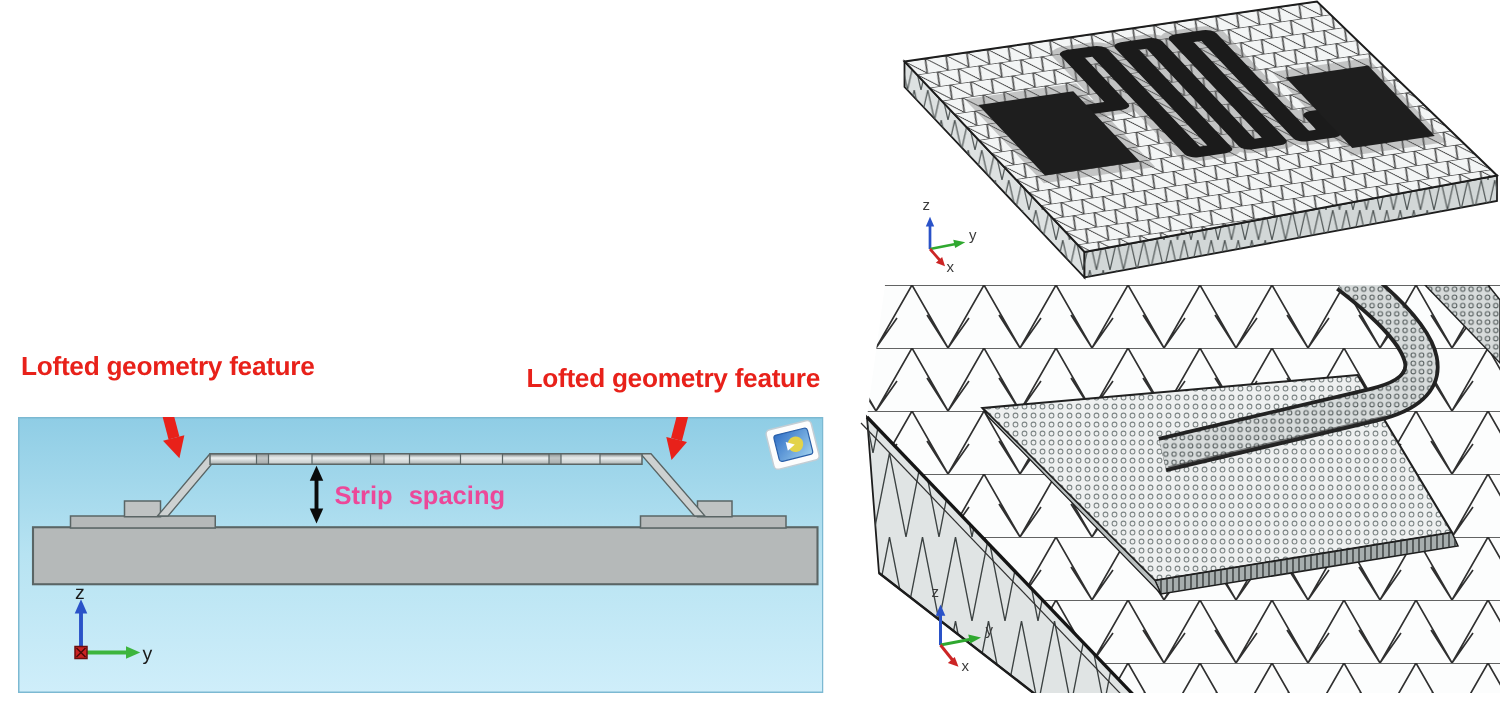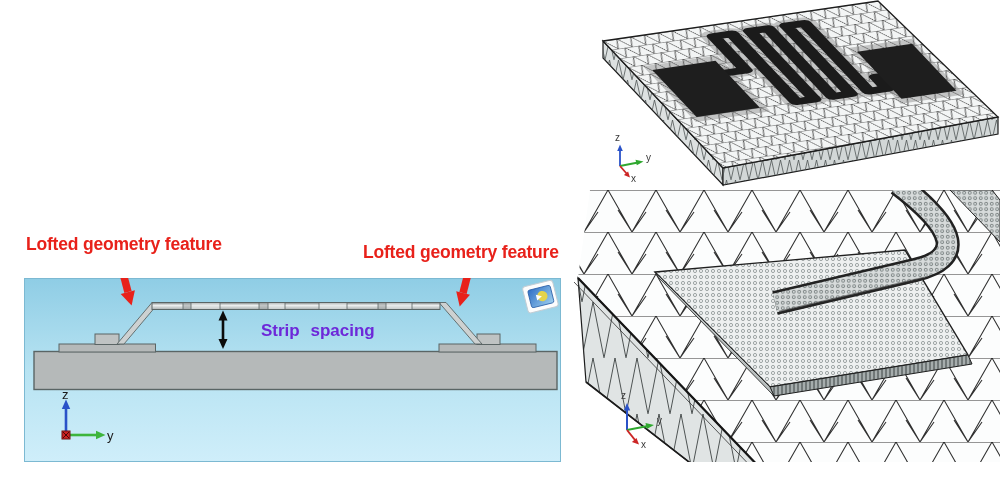--- a/index.html
+++ b/index.html
@@ -2,31 +2,31 @@
 <html><head>
 <meta charset="utf-8">
 <style>
   html,body{margin:0;padding:0;background:#fff;}
   .stage{position:relative;width:1000px;height:482px;background:#ffffff;overflow:hidden;
          font-family:"Liberation Sans","DejaVu Sans",sans-serif;}
   .abs{position:absolute;}
   .red-label{position:absolute;font-weight:700;font-size:17.5px;line-height:1.05;
              color:#e8211a;letter-spacing:-0.2px;white-space:nowrap;}
   .strip-label{position:absolute;left:219px;top:321px;font-weight:700;font-size:17px;
-               color:#6d28d9;word-spacing:6px;white-space:nowrap;margin-left:26px;}
+               color:#ec4899;word-spacing:6px;white-space:nowrap;}
   .axis-label-lg{position:absolute;font-size:13px;color:#1a1a1a;line-height:1;}
   .axis-label-sm{position:absolute;font-size:10px;color:#3a3a3a;line-height:1;}
   svg{display:block;}
 </style>
 </head>
 <body>
 
 <div class="stage">
 
-  <div class="abs" style="left:16px;top:0;width:560px;height:359px;">
+  <div class="abs" style="left:4px;top:0;width:560px;height:359px;">
 
     <svg class="abs" style="left:8px;top:278px;" width="537" height="184" viewBox="8 278 537 184">
       <defs>
         <linearGradient id="bgblue" x1="0" y1="0" x2="0" y2="1">
           <stop offset="0" stop-color="#8fcde5"></stop>
           <stop offset="0.5" stop-color="#b7e3f2"></stop>
           <stop offset="1" stop-color="#cfeefa"></stop>
         </linearGradient>
         <linearGradient id="stripmetal" x1="0" y1="0" x2="0" y2="1">
           <stop offset="0" stop-color="#787e7e"></stop>

